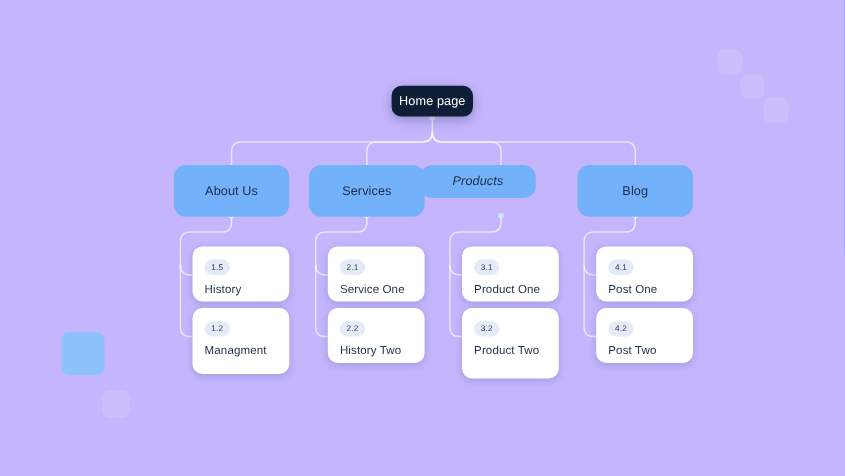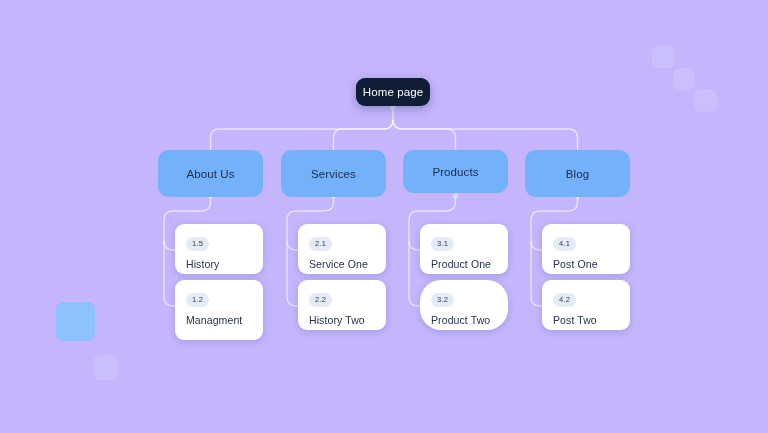--- a/index.html
+++ b/index.html
@@ -148,21 +148,21 @@
     </svg>
 
   <div id="nodes">
       <div class="root-node" style="left: 356px; top: 78px; width: 74px; height: 28px;">Home page</div>
       <div class="section-node" style="left: 158px; top: 150px; width: 105px; height: 47px;">About Us</div>
       <div class="card" style="left: 175px; top: 224px; width: 88px; height: 50px;"><span class="card-badge">1.5</span><div class="card-label">History</div></div>
       <div class="card" style="left: 175px; top: 280px; width: 88px; height: 60px;"><span class="card-badge">1.2</span><div class="card-label">Managment</div></div>
       <div class="section-node" style="left: 281px; top: 150px; width: 105px; height: 47px;">Services</div>
       <div class="card" style="left: 298px; top: 224px; width: 88px; height: 50px;"><span class="card-badge">2.1</span><div class="card-label">Service One</div></div>
       <div class="card" style="left: 298px; top: 280px; width: 88px; height: 50px;"><span class="card-badge">2.2</span><div class="card-label">History Two</div></div>
-      <div class="section-node" style="left: 403px; top: 150px; width: 105px; height: 43px;">Products</div>
+      <div class="section-node" style="left: 382px; top: 150px; width: 105px; height: 30px; font-style: italic;">Products</div>
       <div class="card" style="left: 420px; top: 224px; width: 88px; height: 50px;"><span class="card-badge">3.1</span><div class="card-label">Product One</div></div>
-      <div class="card" style="left: 420px; top: 280px; width: 88px; height: 50px; border-radius: 21px;"><span class="card-badge">3.2</span><div class="card-label">Product Two</div></div>
+      <div class="card" style="left: 420px; top: 280px; width: 88px; height: 64px;"><span class="card-badge">3.2</span><div class="card-label">Product Two</div></div>
       <div class="section-node" style="left: 525px; top: 150px; width: 105px; height: 47px;">Blog</div>
       <div class="card" style="left: 542px; top: 224px; width: 88px; height: 50px;"><span class="card-badge">4.1</span><div class="card-label">Post One</div></div>
       <div class="card" style="left: 542px; top: 280px; width: 88px; height: 50px;"><span class="card-badge">4.2</span><div class="card-label">Post Two</div></div>
     </div>
 
 </div>
 
 </body></html>

